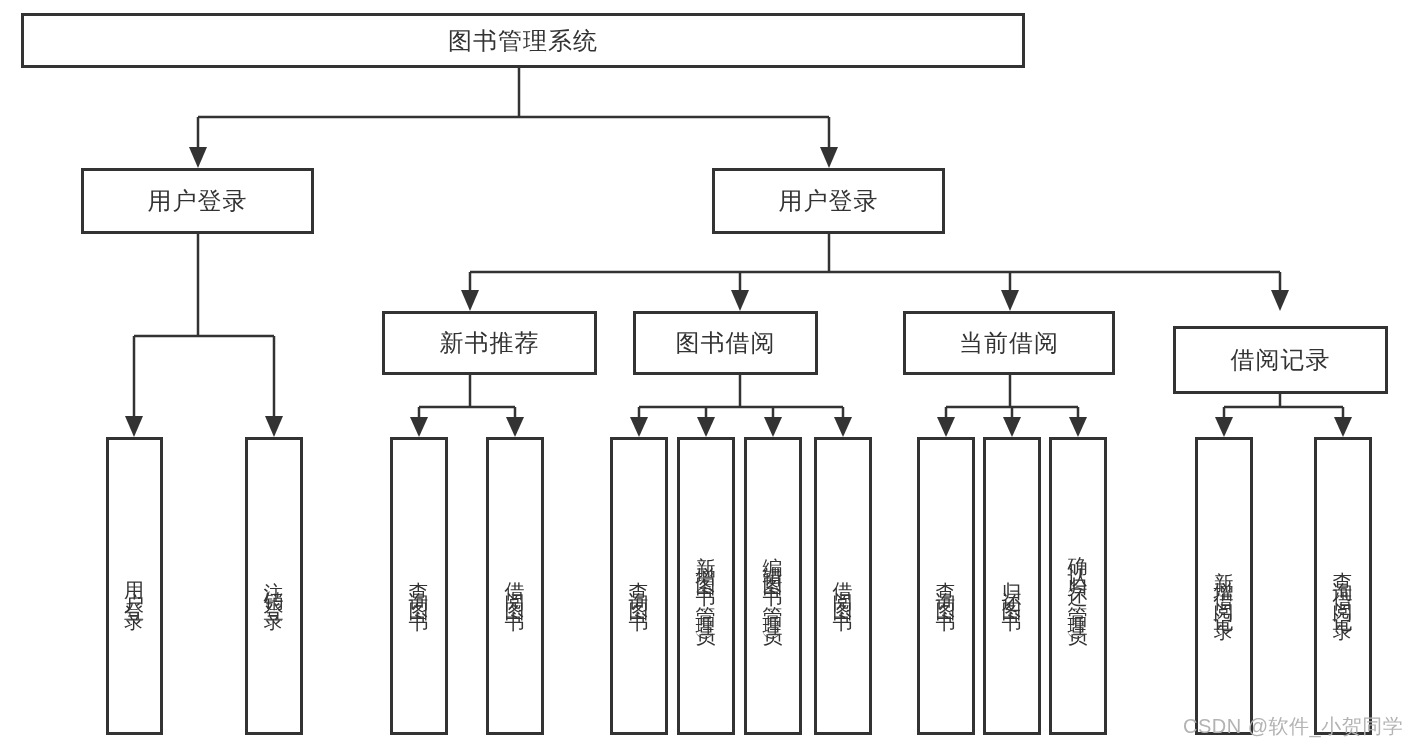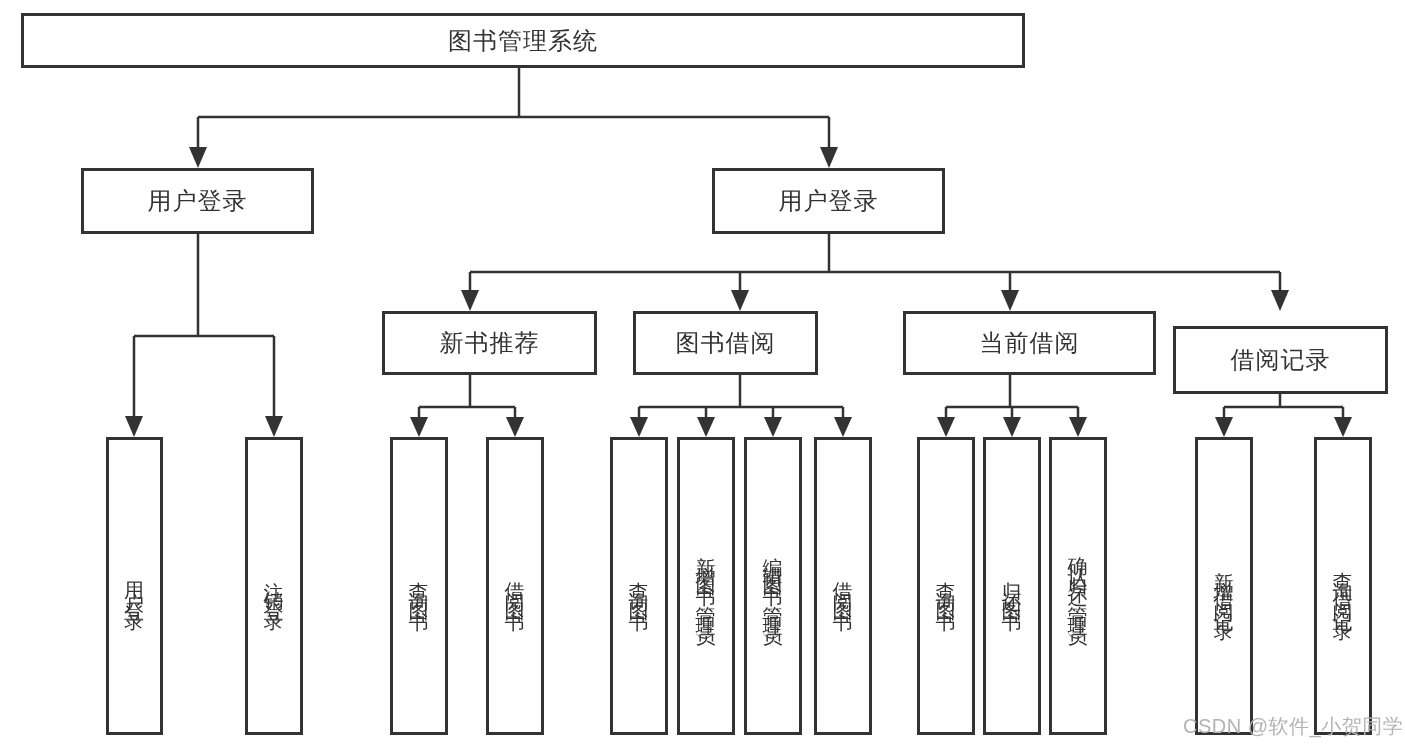--- a/index.html
+++ b/index.html
@@ -130,21 +130,21 @@
     </g>
   </svg>
 
   <div class="node hbox" style="left:21px;top:13px;width:1004px;height:55px;">图书管理系统</div>
 
   <div class="node hbox" style="left:81px;top:168px;width:233px;height:66px;">用户登录</div>
   <div class="node hbox" style="left:712px;top:168px;width:233px;height:66px;">用户登录</div>
 
   <div class="node hbox" style="left:382px;top:311px;width:215px;height:64px;">新书推荐</div>
   <div class="node hbox" style="left:633px;top:311px;width:185px;height:64px;">图书借阅</div>
-  <div class="node hbox" style="left:903px;top:311px;width:253px;height:64px;">当前借阅</div>
+  <div class="node hbox" style="left:903px;top:311px;width:212px;height:64px;">当前借阅</div>
   <div class="node hbox" style="left:1173px;top:326px;width:215px;height:68px;">借阅记录</div>
 
   <div class="node vbox" style="left:106px;top:437px;width:57px;height:298px;">用户登录</div>
   <div class="node vbox" style="left:245px;top:437px;width:58px;height:298px;">注销登录</div>
 
   <div class="node vbox" style="left:390px;top:437px;width:58px;height:298px;">查询图书</div>
   <div class="node vbox" style="left:486px;top:437px;width:58px;height:298px;">借阅图书</div>
 
   <div class="node vbox" style="left:610px;top:437px;width:58px;height:298px;">查询图书</div>
   <div class="node vbox" style="left:677px;top:437px;width:58px;height:298px;">新增图书（管理员）</div>

